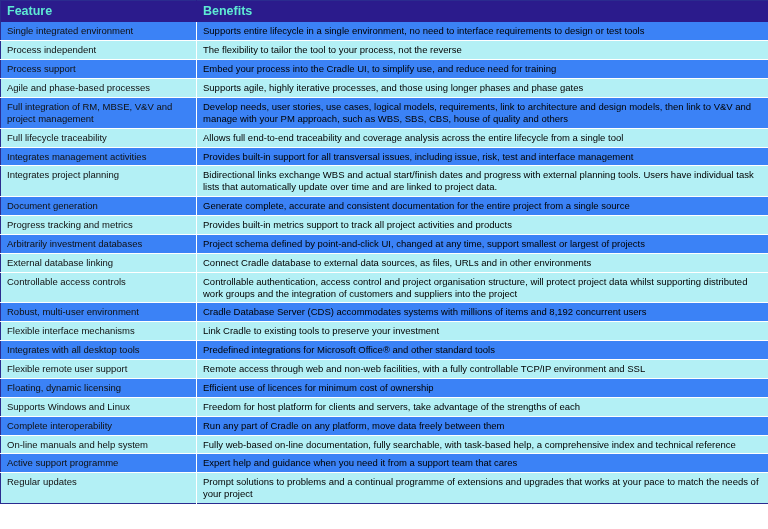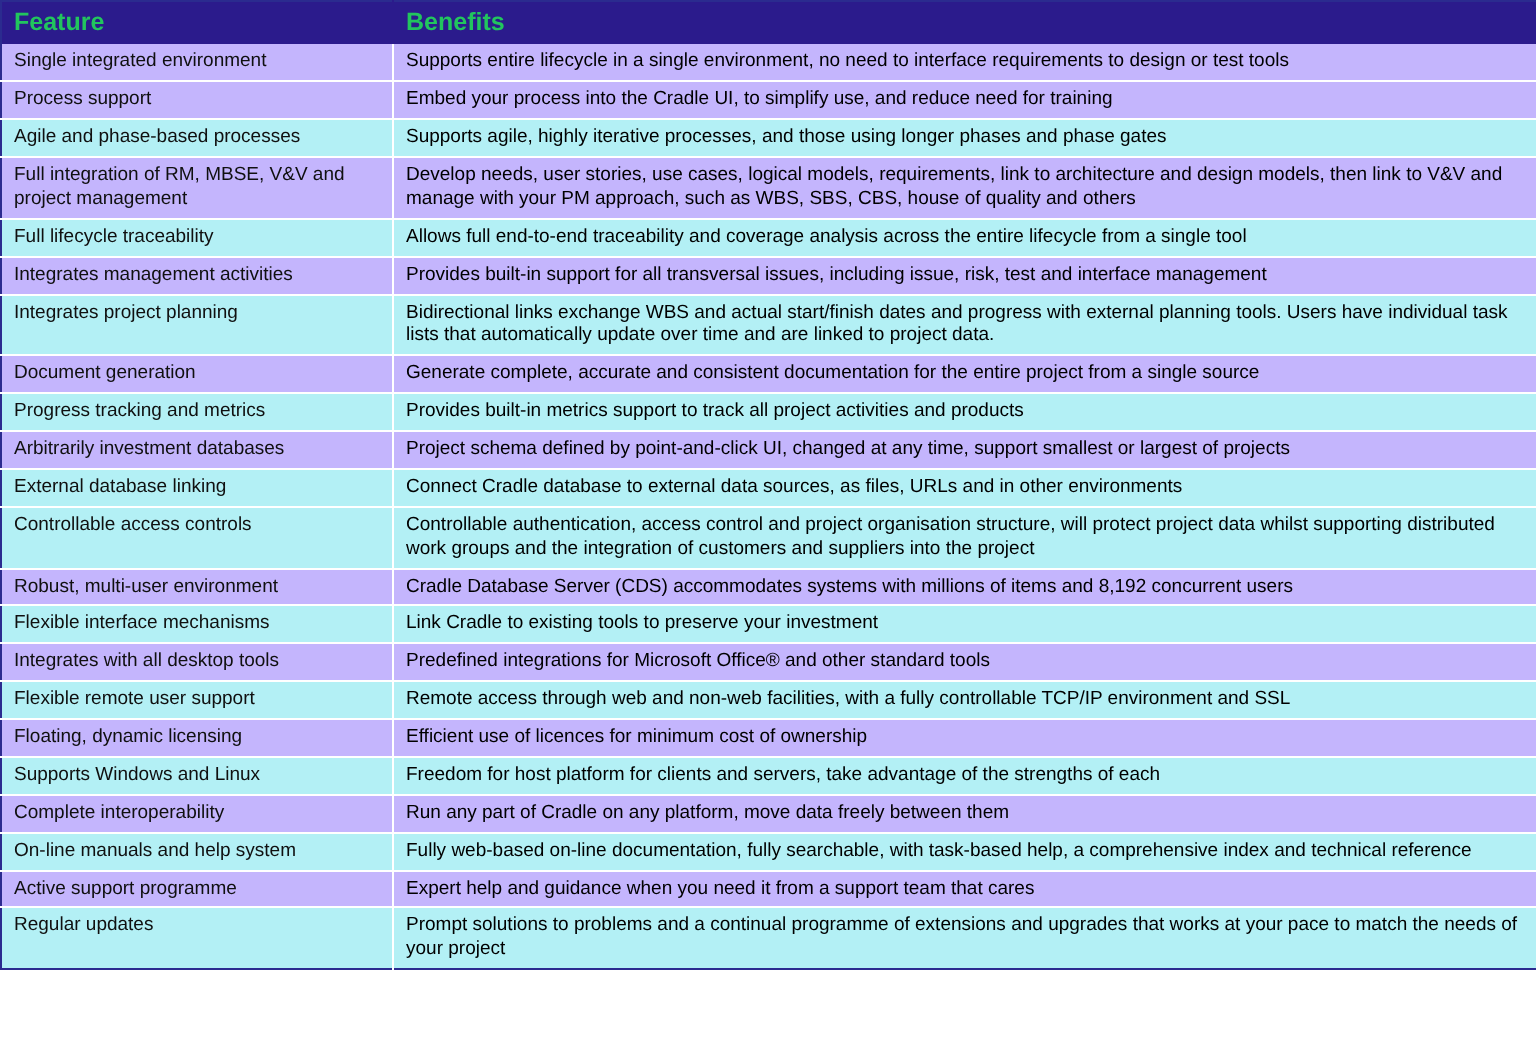--- a/index.html
+++ b/index.html
@@ -22,21 +22,21 @@
     width: 768px;
     border-collapse: collapse;
     table-layout: fixed;
     border: 1px solid #2b2b8f;
   }
   table.feature-table col.c1 { width: 196px; }
   table.feature-table col.c2 { width: 572px; }
 
   thead th {
     background: #2b1b8c;
-    color: #22c55e;
+    color: #5eead4;
     text-align: left;
     font-size: 12.5px;
     font-weight: bold;
     padding: 3px 4px 4px 6px;
     border-right: 1px solid #2b1b8c;
     line-height: 1.15;
   }
   thead th.last { border-right: none; margin-left: 26px; }
 
   tbody td {
@@ -44,21 +44,21 @@
     line-height: 1.25;
     padding: 3px 6px 3px 6px;
     vertical-align: top;
     color: #000000;
     border-bottom: 1px solid #ffffff;
     border-right: 1px solid #ffffff;
   }
   tbody td.feature {
     color: #101010;
   }
-  tbody tr.row-a td { background: #c4b5fd; margin-left: 48px; }
+  tbody tr.row-a td { background: #3b82f6; margin-left: 48px; }
   tbody tr.row-b td { background: #b3f0f5; }
   tbody tr:last-child td { border-bottom: none; }
   tbody td.benefit { border-right: none; }
 </style>
 </head>
 <body>
 
 <div class="table-wrap">
   <table class="feature-table">
     <colgroup>
@@ -68,20 +68,24 @@
     <thead>
       <tr>
         <th>Feature</th>
         <th class="last">Benefits</th>
       </tr>
     </thead>
     <tbody id="table-body">
         <tr class="row-a">
           <td class="feature">Single integrated environment</td>
           <td class="benefit">Supports entire lifecycle in a single environment, no need to interface requirements to design or test tools</td>
+        </tr>
+        <tr class="row-b">
+          <td class="feature">Process independent</td>
+          <td class="benefit">The flexibility to tailor the tool to your process, not the reverse</td>
         </tr>
         <tr class="row-a">
           <td class="feature">Process support</td>
           <td class="benefit">Embed your process into the Cradle UI, to simplify use, and reduce need for training</td>
         </tr>
         <tr class="row-b">
           <td class="feature">Agile and phase-based processes</td>
           <td class="benefit">Supports agile, highly iterative processes, and those using longer phases and phase gates</td>
         </tr>
         <tr class="row-a">

